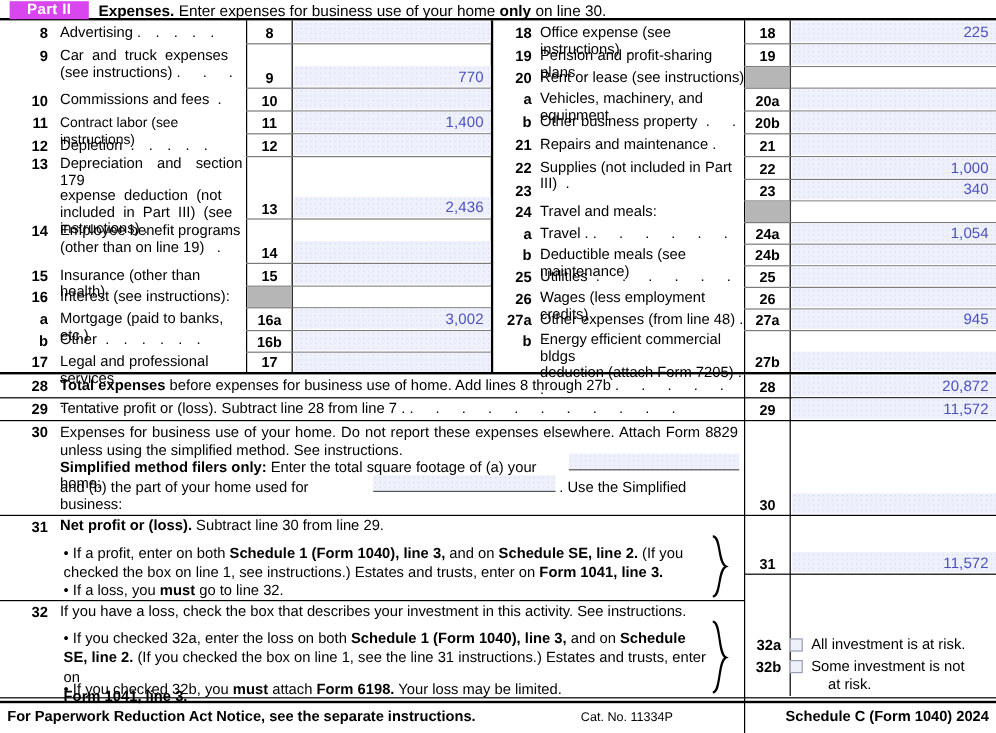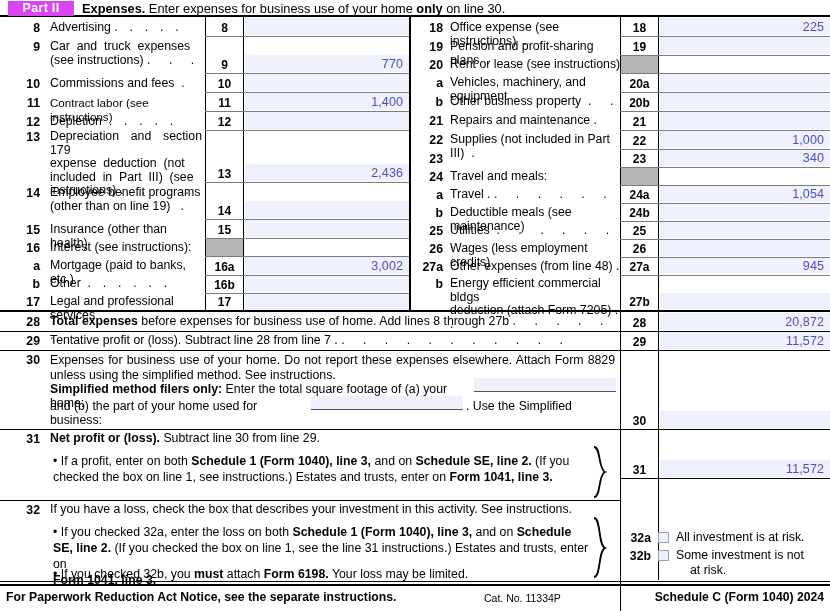--- a/index.html
+++ b/index.html
@@ -431,20 +431,23 @@
 
   <div class="abs lnno" style="left:12px;top:432px;width:28px;">31</div>
   <div class="abs lbl" style="left:50px;top:432px;width:540px;">
     <b>Net profit or (loss).</b><span> Subtract line 30 from line 29.</span>
   </div>
 
   <div class="abs lbl" style="left:53px;top:453px;width:545px;line-height:16px;">
     <span>• If a profit, enter on both </span><b>Schedule 1 (Form 1040), line 3,</b><span> and on </span><b>Schedule SE, line 2.</b><span> (If you</span><br><span>checked the box on line 1, see instructions.) Estates and trusts, enter on </span><b>Form 1041, line 3.</b>
   </div>
 
+  <div class="abs lbl" style="left:53px;top:486px;width:400px;">
+    <span>• If a loss, you </span><b>must</b><span>  go to line 32.</span>
+  </div>
 
   <svg class="abs" style="left:592px;top:445px;" width="20" height="55">
     <path d="M2,2 C9,2 6,24 13,27 C6,30 9,52 2,52" fill="none" stroke="#000" stroke-width="1.8"></path>
   </svg>
 
   <div class="abs numbox" style="left:621px;top:461px;width:37px;height:17px;">
       <span>31</span>
     </div>
   <div class="abs amt-cell" style="left:660px;top:460px;width:170px;height:17px;">
       <span class="amt-val">11,572</span>

